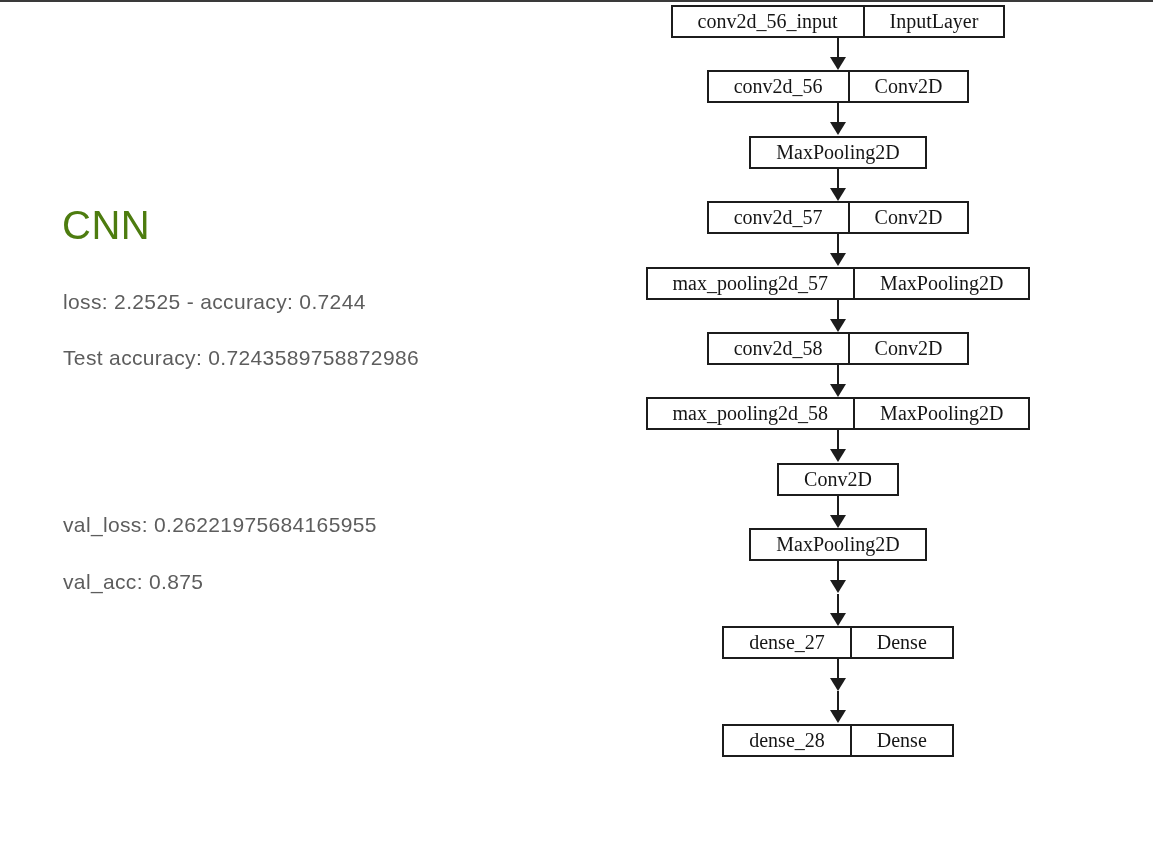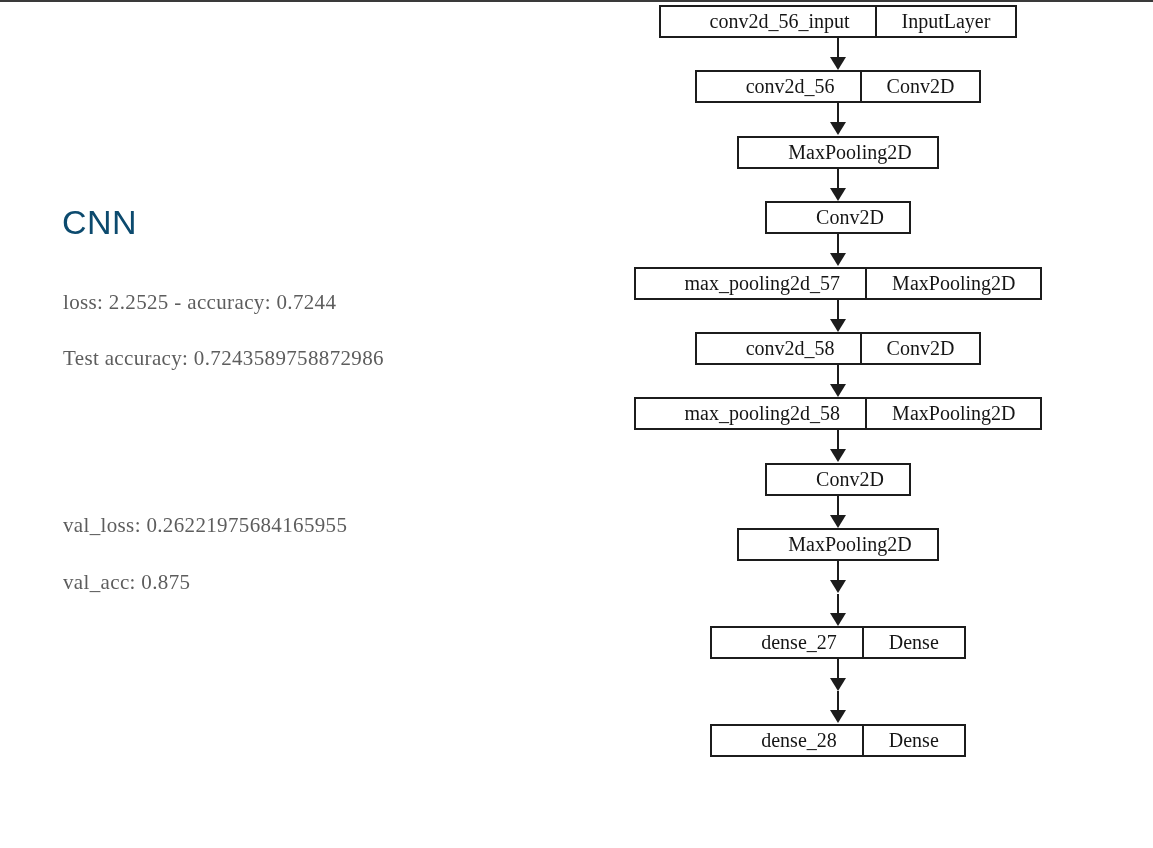--- a/index.html
+++ b/index.html
@@ -31,29 +31,29 @@
     top: 0;
     width: 480px;
   }
   .page-title {
     position: absolute;
     left: 0;
     top: 203px;
     margin: 0;
     font-family: "Liberation Sans", sans-serif;
     font-weight: 400;
-    font-size: 34px;
+    font-size: 40px;
     letter-spacing: 0.5px;
-    color: #0c4a6e;
+    color: #4d7c0f;
     white-space: nowrap;
   }
   .mono-line {
     position: absolute;
     left: 1px;
-    font-family: Liberation Serif, serif;
+    font-family: Liberation Sans, sans-serif;
     font-size: 21px;
     letter-spacing: 0.35px;
     color: #5d5d5d;
     white-space: nowrap;
   }
   .line-metrics  { top: 290px; }
   .line-testacc  { top: 346px; }
   .line-valloss  { top: 513px; }
   .line-valacc   { top: 570px; }
 
@@ -67,21 +67,20 @@
     flex-direction: column;
     align-items: center;
   }
   .layer-box {
     display: flex;
     align-items: stretch;
     box-sizing: border-box;
     height: 33px;
     border: 2px solid #1c1c1c;
     background: #ffffff;
-    padding-left: 24px;
   }
   .layer-cell {
     display: flex;
     align-items: center;
     justify-content: center;
     padding: 0 25px;
     font-family: "Liberation Serif", "DejaVu Serif", serif;
     font-size: 20px;
     color: #151515;
     white-space: nowrap;
@@ -149,20 +148,21 @@
         <div class="head"></div>
       </div>
       <div class="layer-box">
         <div class="layer-cell type">MaxPooling2D</div>
       </div>
       <div class="arrow">
         <div class="shaft"></div>
         <div class="head"></div>
       </div>
       <div class="layer-box">
+        <div class="layer-cell name">conv2d_57</div>
         <div class="layer-cell type">Conv2D</div>
       </div>
       <div class="arrow">
         <div class="shaft"></div>
         <div class="head"></div>
       </div>
       <div class="layer-box">
         <div class="layer-cell name">max_pooling2d_57</div>
         <div class="layer-cell type">MaxPooling2D</div>
       </div>

